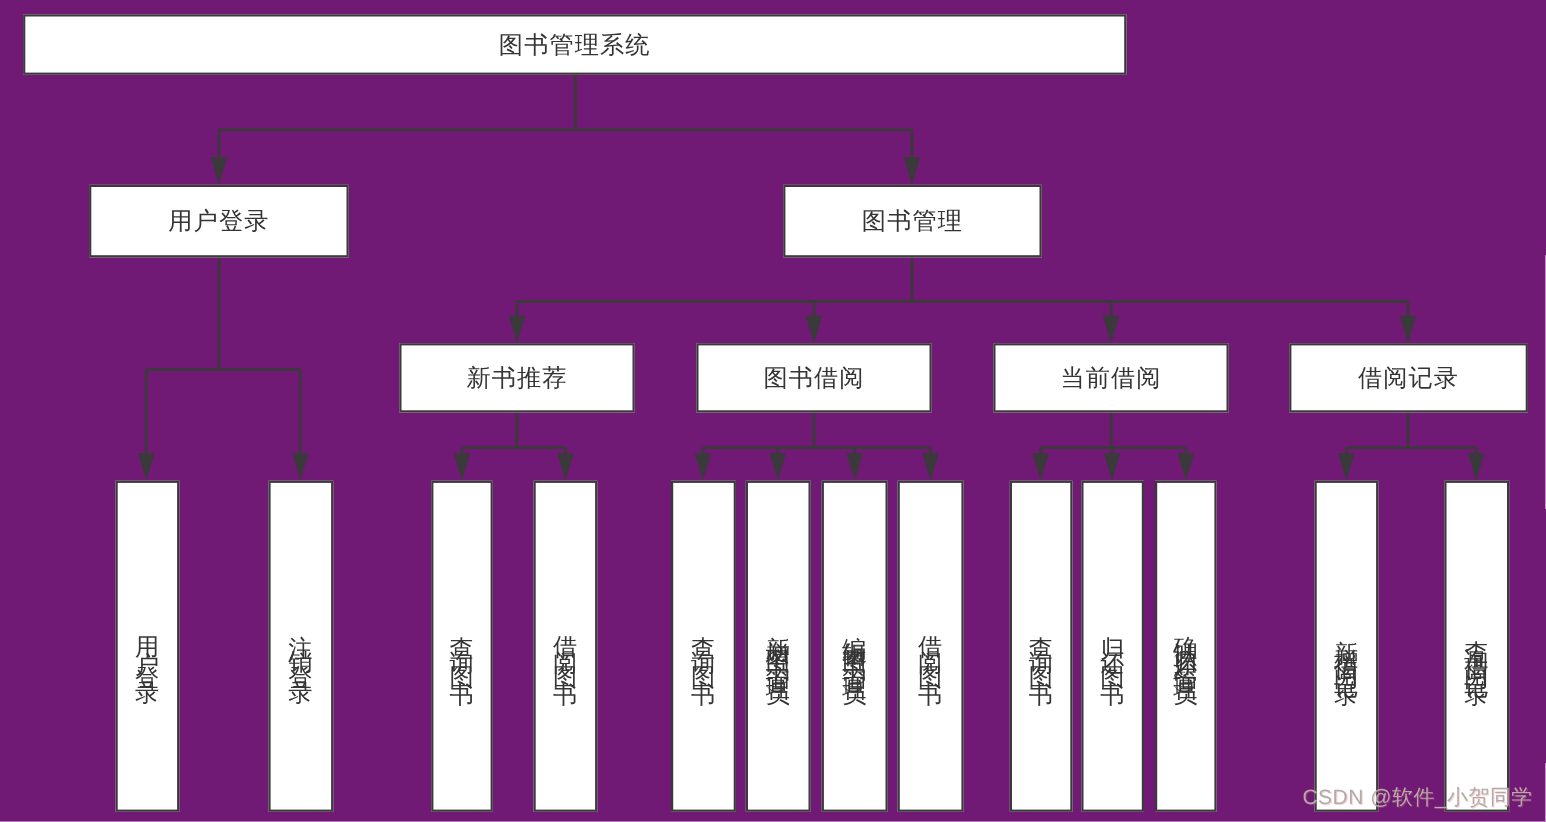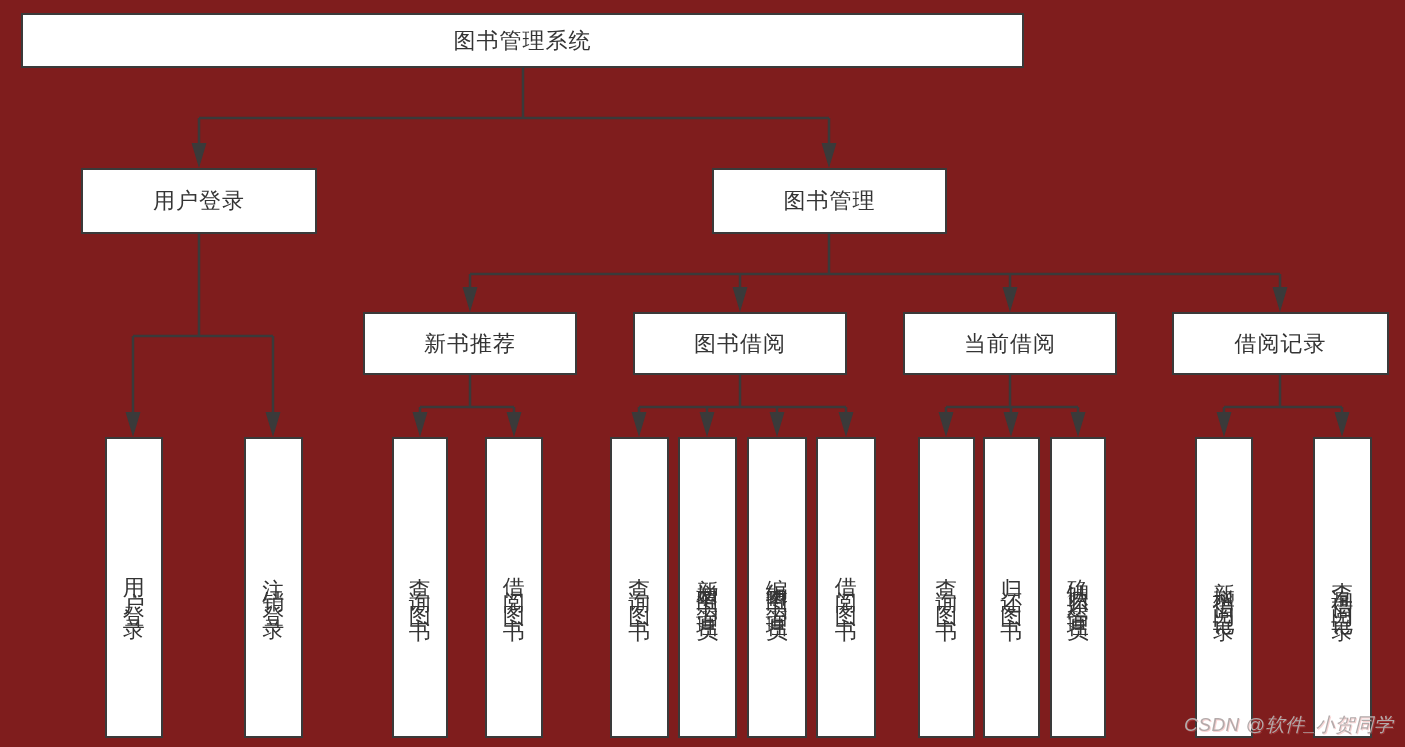--- a/index.html
+++ b/index.html
@@ -1,17 +1,17 @@
 <!DOCTYPE html>
 <html><head>
 <meta charset="utf-8">
 <style>
   html,body { margin:0; padding:0; background:#ffffff; }
   .canvas {
-    position:relative; width:1405px; height:747px; background:#7f1d1d;
+    position:relative; width:1405px; height:747px; background:#701a75;
     font-family:"Liberation Sans","DejaVu Sans",sans-serif; color:#343434;
     overflow:hidden;
   }
   svg.connectors { position:absolute; left:0; top:0; width:1405px; height:747px; }
   .node {
     position:absolute; box-sizing:border-box; background:#ffffff;
     border:2.5px solid #3a3a3a; color:#343434;
   }
   .node.h {
     display:flex; align-items:center; justify-content:center;
@@ -23,21 +23,20 @@
     writing-mode:vertical-rl; text-orientation:mixed;
     white-space:nowrap; line-height:1.15; font-size:22px;
   }
   .ls4 { letter-spacing:14px; }
   .ls6 { letter-spacing:8px;  }
   .ls9 { letter-spacing:6px;  }
   .watermark {
     position:absolute; left:1184px; top:712px; font-size:19px;
     color:#b3aaaa; letter-spacing:0.5px;
     text-shadow:1px 1px 0 rgba(235,110,110,0.30);
-    font-style:italic;
   }
 </style>
 </head>
 <body>
 
 <div class="canvas">
 
   <svg class="connectors" viewBox="0 0 1405 747" fill="none">
 
     <g stroke="#3a3a3a" stroke-width="2.5">

